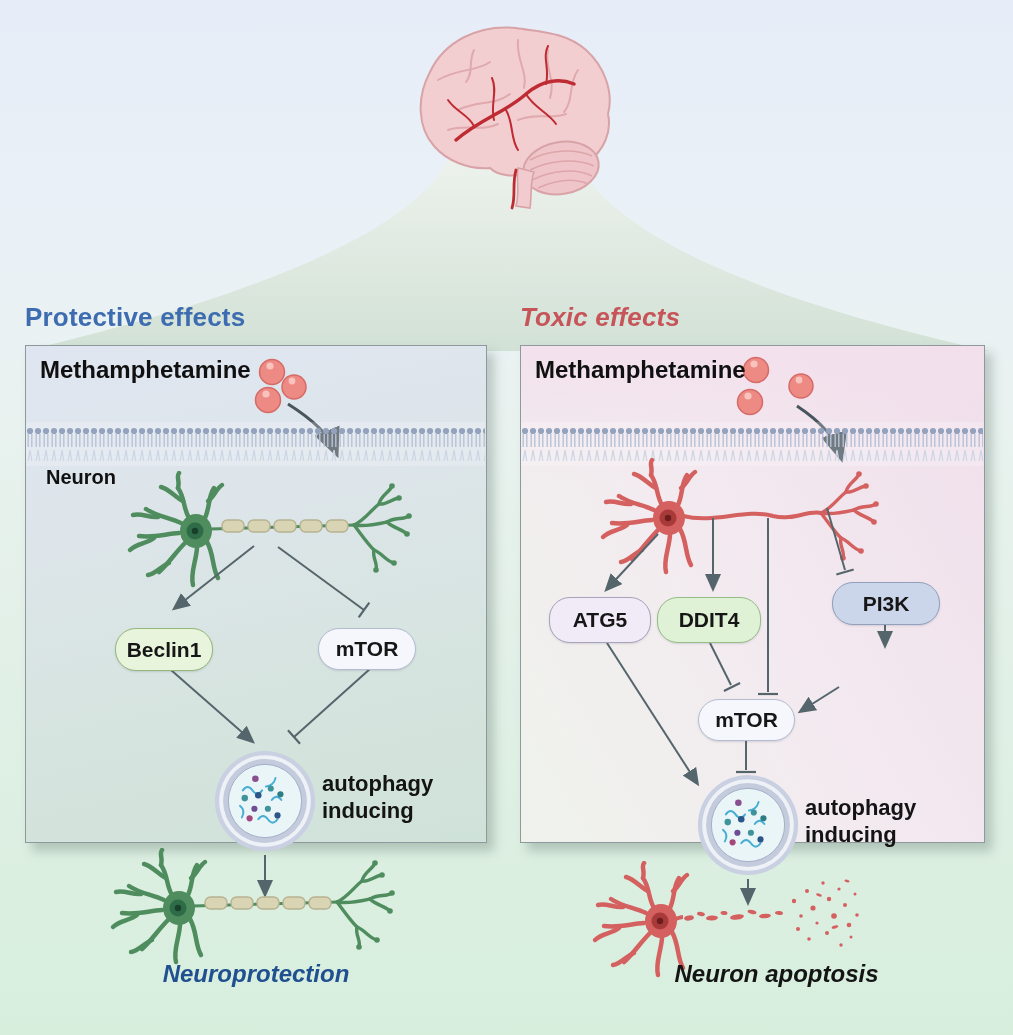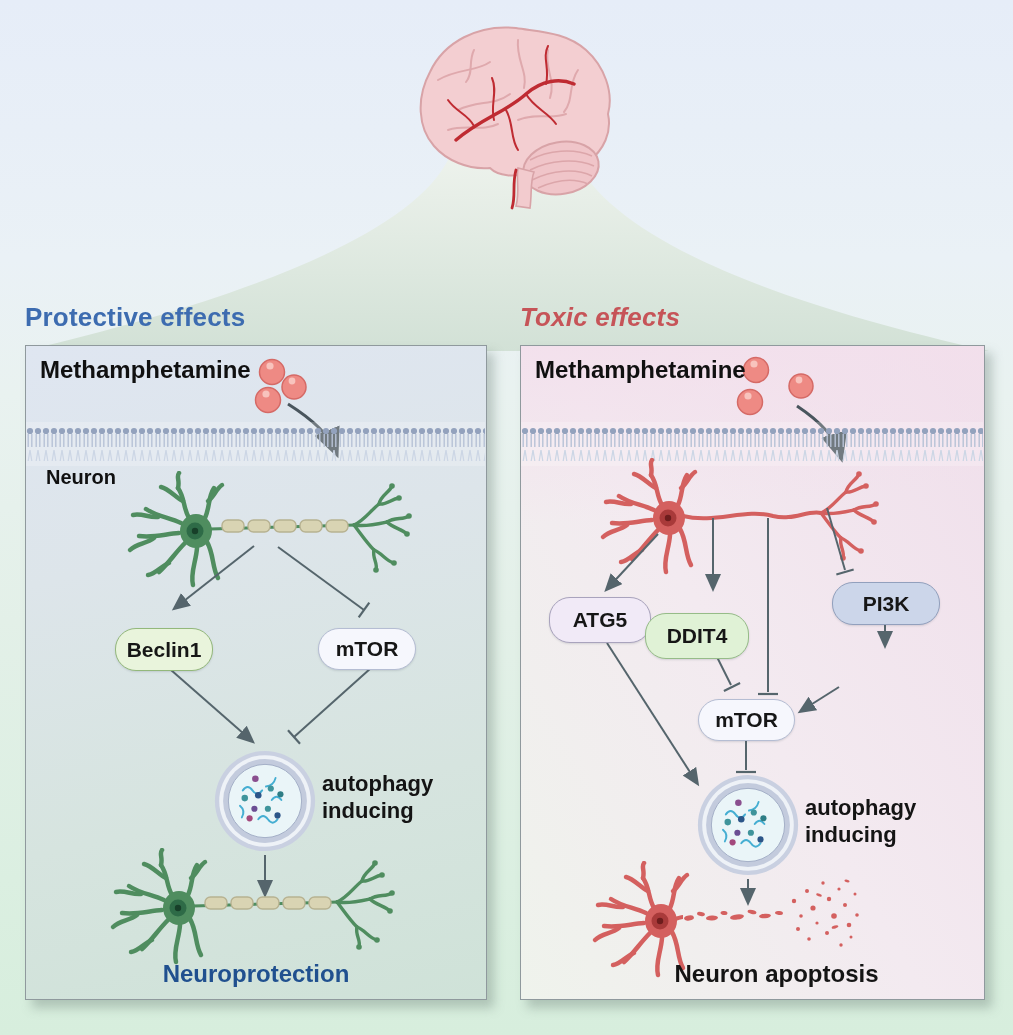--- a/index.html
+++ b/index.html
@@ -2,46 +2,46 @@
 <html><head>
 <meta charset="utf-8">
 <style>
   html,body{margin:0;padding:0;background:#cfe8d8;}
   .canvas{
     position:relative;width:1013px;height:1035px;overflow:hidden;
     font-family:"Liberation Sans",sans-serif;
     background:linear-gradient(180deg,#e6edf8 0%,#eaf1f6 25%,#e9f2f0 38%,#e3f0e8 60%,#dbefe1 85%,#d7eedd 100%);
   }
   .bg-svg{position:absolute;left:0;top:0;}
-  .panel{position:absolute;top:345px;height:655px;border:1.5px solid #8f999d;
+  .panel{position:absolute;top:345px;height:498px;border:1.5px solid #8f999d;
     box-shadow:7px 8px 10px rgba(96,118,108,.35);box-sizing:border-box;}
   .panel-left{left:25px;width:462px;
     background:linear-gradient(168deg,#dfe6f1 0%,#dde5ea 32%,#d6e4df 68%,#cfe2d8 100%);}
   .panel-right{left:520px;width:465px;
     background:
       linear-gradient(175deg,rgba(243,223,236,.85) 0%,rgba(243,223,236,0) 26%),
       linear-gradient(60deg,#eff3ec 0%,#f3eaf0 48%,#f0dfeb 100%);}
   .panel-title{position:absolute;top:302px;font-size:26px;font-weight:800;text-align:left;letter-spacing:.2px;}
   .pt-left{left:25px;width:462px;color:#3d6cb0;}
   .pt-right{left:520px;width:465px;color:#c65458;font-style:italic;}
   .art{position:absolute;left:0;top:0;z-index:1;}
   .lbl{position:absolute;z-index:3;color:#101010;font-weight:800;}
   .drug-label{left:14px;top:10px;font-size:24px;}
   .neuron-label{left:20px;top:120px;font-size:20px;}
   .caption{font-size:22px;line-height:27px;font-weight:700;color:#141414;}
-  .outcome{left:0;width:100%;text-align:center;font-size:24px;top:614px;}
+  .outcome{left:0;width:100%;text-align:center;font-size:24px;top:614px;font-style:italic;}
   .outcome-protect{color:#20508f;}
   .outcome-apopt{color:#141414;padding-left:24px;}
   .pill{position:absolute;z-index:3;display:flex;align-items:center;justify-content:center;
     border-radius:21px;border:1.6px solid;font-size:21px;font-weight:800;color:#161616;
     box-shadow:0 1px 2px rgba(80,90,100,.18);}
   .pill-beclin1{left:89px;top:282px;width:96px;height:41px;background:#e9f4dc;border-color:#93b87b;}
   .pill-mtor-l{left:292px;top:282px;width:96px;height:40px;background:#f6f7fd;border-color:#b5bdd3;}
   .pill-atg5{left:28px;top:251px;width:100px;height:44px;background:#f1eaf7;border-color:#a9a3bd;}
-  .pill-ddit4{left:124px;top:251px;width:102px;height:44px;background:#e0f2d6;border-color:#96bc88;margin-top:16px;}
+  .pill-ddit4{left:136px;top:251px;width:102px;height:44px;background:#e0f2d6;border-color:#96bc88;}
   .pill-pi3k{left:311px;top:236px;width:106px;height:41px;background:#ccd6ea;border-color:#92a0bd;}
   .pill-akt{left:310px;top:303px;width:107px;height:44px;background:#f4dcae;border-color:#c9a368;}
   .pill-mtor-r{left:177px;top:353px;width:95px;height:40px;background:#f6f7fd;border-color:#b5bdd3;}
 </style>
 </head>
 <body>
 
 <div class="canvas">
 
   <svg width="0" height="0" style="position:absolute" aria-hidden="true">

